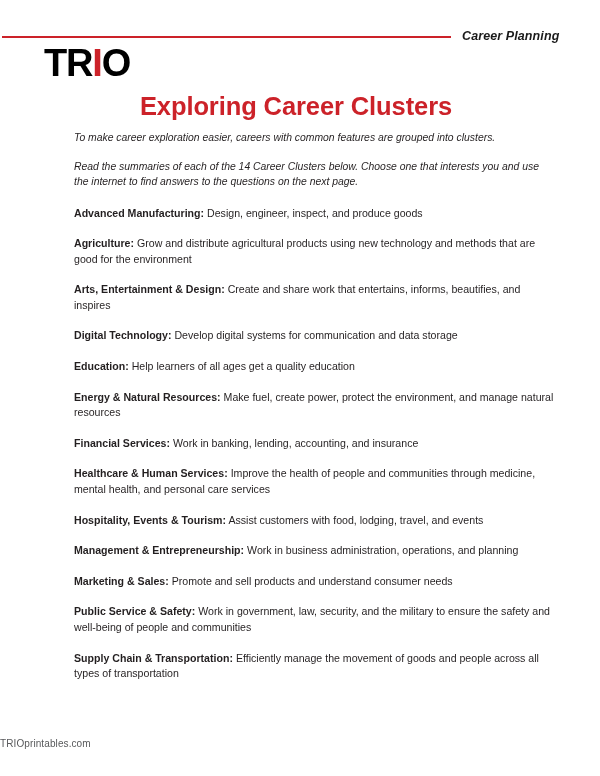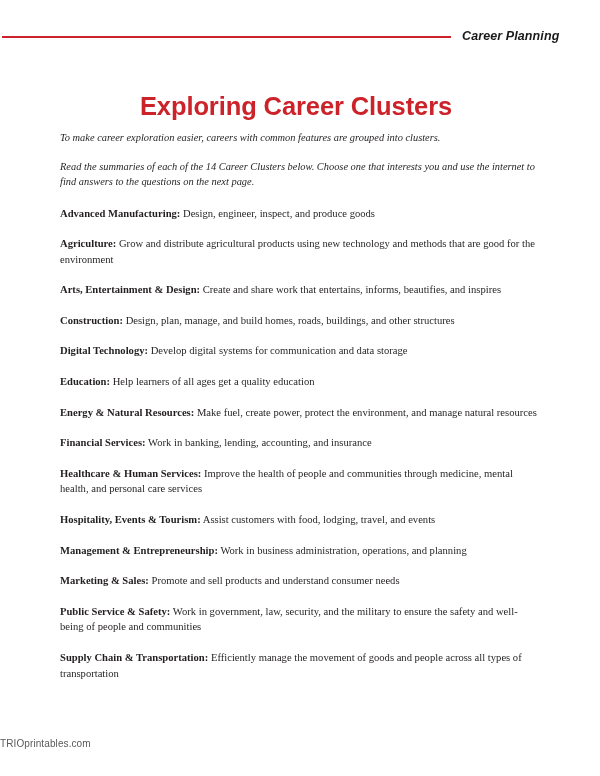--- a/index.html
+++ b/index.html
@@ -78,23 +78,22 @@
     font-size: 25.5px;
     font-weight: bold;
     color: #cc2229;
     letter-spacing: -0.1px;
   }
 
   
   .body-wrap {
     position: absolute;
     top: 130px;
-    left: 60px;
+    left: 74px;
     width: 480px;
-    font-family: Liberation Serif, serif;
   }
 
   .intro {
     font-style: italic;
     font-size: 10.4px;
     line-height: 15.5px;
     color: #231f20;
     margin: 0 0 12px 0;
   }
   .intro.first {
@@ -135,33 +134,33 @@
 </head>
 <body>
 
 <div class="page">
 
   <div class="header">
     <div class="header-rule"></div>
     <div class="header-label">Career Planning</div>
   </div>
 
+  <div class="logo"><span>TR</span><span class="logo-i">I</span><span>O</span></div>
 
   <div class="title">Exploring Career Clusters</div>
 
   <div class="body-wrap">
 
     <p class="intro first">To make career exploration easier, careers with common features are grouped into clusters.</p>
     <p class="intro">Read the summaries of each of the 14 Career Clusters below. Choose one that interests you and use the internet to find answers to the questions on the next page.</p>
 
     <div class="clusters">
       <p class="cluster"><span class="name">Advanced Manufacturing:</span> <span class="desc">Design, engineer, inspect, and produce goods</span></p>
       <p class="cluster"><span class="name">Agriculture:</span> <span class="desc">Grow and distribute agricultural products using new technology and methods that are good for the environment</span></p>
       <p class="cluster"><span class="name">Arts, Entertainment &amp; Design:</span> <span class="desc">Create and share work that entertains, informs, beautifies, and inspires</span></p>
-      <p class="cluster"><span class="name">Construction:</span> <span class="desc">Design, plan, manage, and build homes, roads, buildings, and other structures</span></p>
       <p class="cluster"><span class="name">Digital Technology:</span> <span class="desc">Develop digital systems for communication and data storage</span></p>
       <p class="cluster"><span class="name">Education:</span> <span class="desc">Help learners of all ages get a quality education</span></p>
       <p class="cluster"><span class="name">Energy &amp; Natural Resources:</span> <span class="desc">Make fuel, create power, protect the environment, and manage natural resources</span></p>
       <p class="cluster"><span class="name">Financial Services:</span> <span class="desc">Work in banking, lending, accounting, and insurance</span></p>
       <p class="cluster"><span class="name">Healthcare &amp; Human Services:</span> <span class="desc">Improve the health of people and communities through medicine, mental health, and personal care services</span></p>
       <p class="cluster"><span class="name">Hospitality, Events &amp; Tourism:</span> <span class="desc">Assist customers with food, lodging, travel, and events</span></p>
       <p class="cluster"><span class="name">Management &amp; Entrepreneurship:</span> <span class="desc">Work in business administration, operations, and planning</span></p>
       <p class="cluster"><span class="name">Marketing &amp; Sales:</span> <span class="desc">Promote and sell products and understand consumer needs</span></p>
       <p class="cluster"><span class="name">Public Service &amp; Safety:</span> <span class="desc">Work in government, law, security, and the military to ensure the safety and well-being of people and communities</span></p>
       <p class="cluster"><span class="name">Supply Chain &amp; Transportation:</span> <span class="desc">Efficiently manage the movement of goods and people across all types of transportation</span></p>

